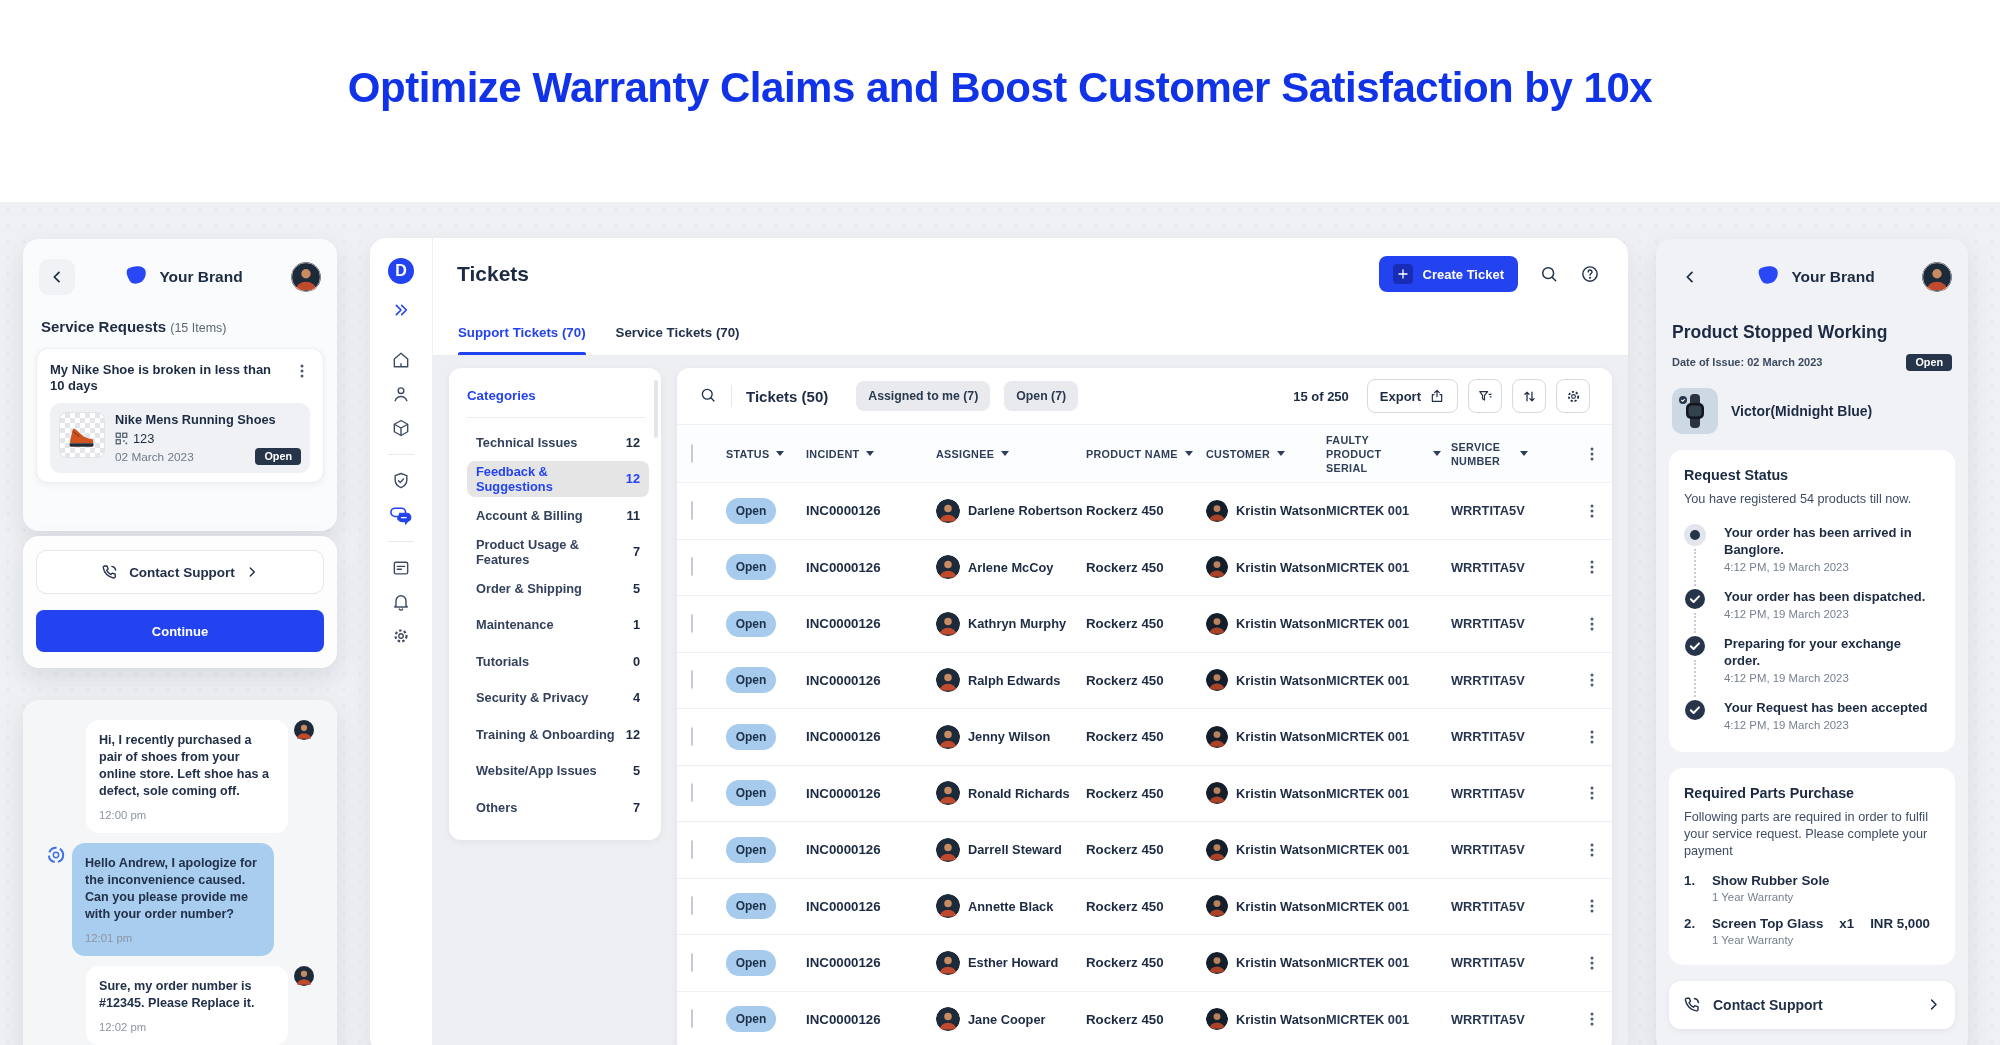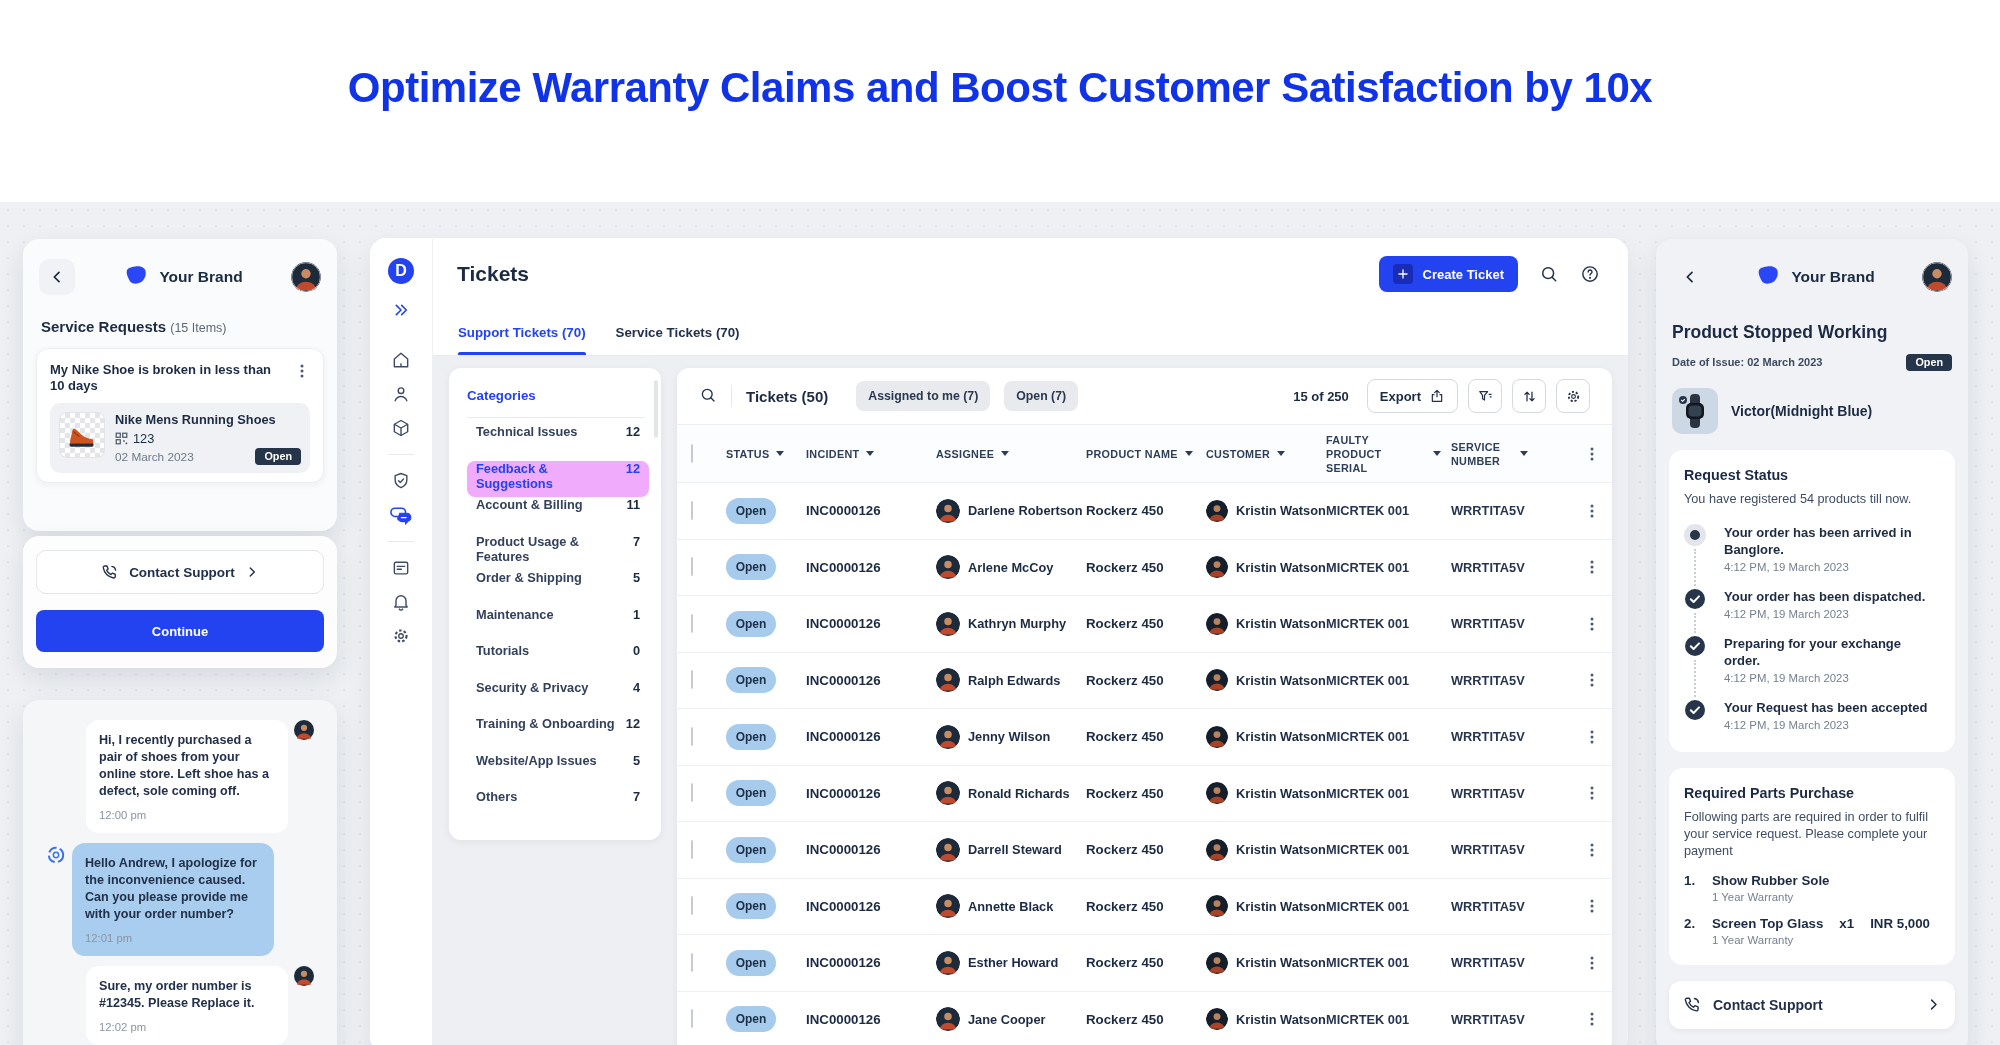--- a/index.html
+++ b/index.html
@@ -78,24 +78,24 @@
   .icon-plain{background:none;border:none;padding:0;cursor:pointer;height:20px}
   .tab-row{height:45px;display:flex;gap:30px;padding-left:25px;border-bottom:1px solid #e9ebee}
   .tab{position:relative;font-size:13.3px;font-weight:700;color:#23324c;display:flex;align-items:center;cursor:pointer}
   .tab.active{color:#2443f0}
   .tab.active::after{content:"";position:absolute;left:0;right:0;bottom:0;height:3px;background:#2443f0;border-radius:2px 2px 0 0}
   .content{flex:1;background:#edeff2;padding:12px 16px 0;display:flex;gap:16px;min-height:0}
   .cats{width:212px;height:472px;background:#fff;border-radius:12px;box-shadow:0 2px 8px rgba(20,30,60,.06);
     padding:20px 12px 4px 18px;box-sizing:border-box;flex:none;position:relative}
   .cats-title{font-size:13.3px;font-weight:700;color:#2443f0}
   .cats-div{border-top:1px solid #e9ebee;margin:14px 4px 6px 0}
-  .cat-item{height:36.5px;display:flex;align-items:flex-start;padding:0 9px;border-radius:8px;cursor:pointer}
+  .cat-item{height:36.5px;display:flex;align-items:center;padding:0 9px;border-radius:8px;cursor:pointer}
   .cat-label{flex:1;font-size:12.8px;font-weight:600;color:#33415c}
   .cat-count{font-size:12.8px;font-weight:700;color:#1c2b43}
-  .cat-item.active{background:#f0abfc}
+  .cat-item.active{background:#e5e5e5}
   .cat-item.active .cat-label,.cat-item.active .cat-count{color:#2443f0}
   .cats-scroll{position:absolute;right:3px;top:12px;width:4px;height:58px;border-radius:2px;background:#e2e5ea}
   .tcard{flex:1;background:#fff;border-radius:12px;box-shadow:0 2px 8px rgba(20,30,60,.06);display:flex;flex-direction:column;min-width:0}
   .toolbar{height:56px;display:flex;align-items:center;padding:0 22px 0 22px;border-bottom:1px solid #eef0f3;flex:none}
   .tb-sep{width:1px;height:22px;background:#e4e7eb;margin:0 14px}
   .tb-title{font-size:15px;font-weight:700}
   .chips{display:flex;gap:14px;margin-left:28px}
   .chip{background:#e8eaee;border:none;border-radius:8px;padding:8px 12px;font-size:12.3px;font-weight:700;color:#2a3950;cursor:pointer;font-family:inherit}
   .tb-right{margin-left:auto;display:flex;align-items:center}
   .tb-range{font-size:13px;font-weight:700;margin-right:18px}

